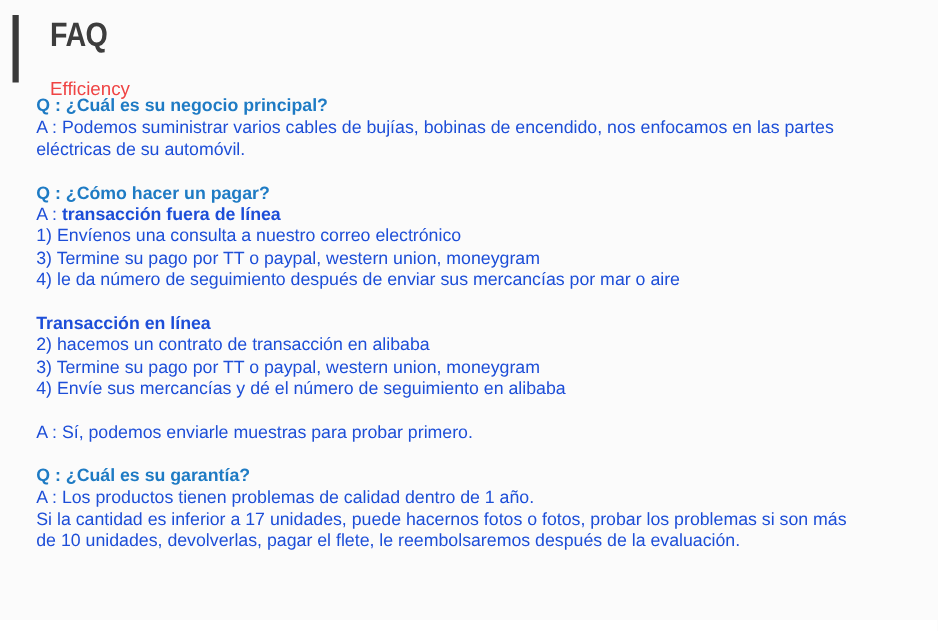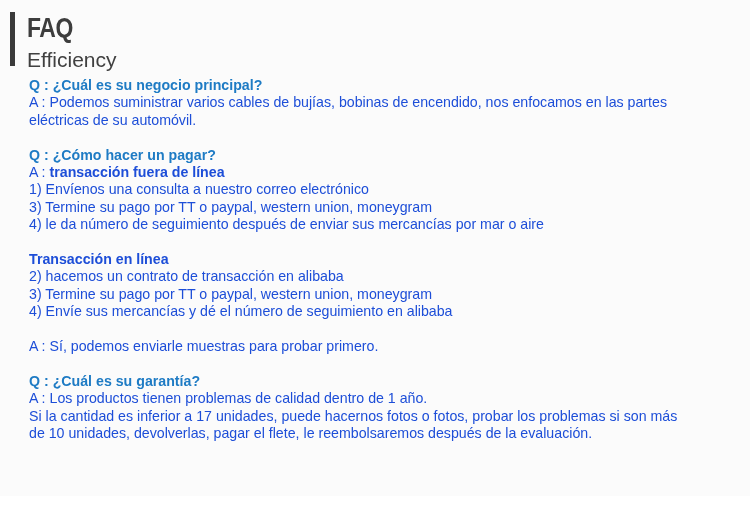--- a/index.html
+++ b/index.html
@@ -14,38 +14,38 @@
       font-family: "Liberation Sans", sans-serif;
       color: #111111;
       position: relative;
     }
     .header {
       position: absolute;
       left: 10px;
       top: 12px;
       height: 54px;
       border-left: 5px solid #3a3a3a;
-      padding-left: 12px;
+      padding-left: 25px;
     }
     .header-title {
       font-family: "Liberation Sans", sans-serif;
       font-weight: bold;
       font-size: 27px;
       line-height: 28px;
       color: #3d3d3d;
       letter-spacing: -0.5px;
       transform: scaleX(0.85);
       transform-origin: left center;
       margin-top: 2px;
     }
     .header-sub {
-      font-size: 21px;
+      font-size: 15px;
       line-height: 20px;
-      color: #404040;
-      margin-top: 8px;
+      color: #ef4444;
+      margin-top: 20px;
     }
     .content {
       position: absolute;
       left: 29px;
       top: 77px;
       width: 730px;
       font-size: 14.2px;
       line-height: 17.4px;
     }
     .q {

